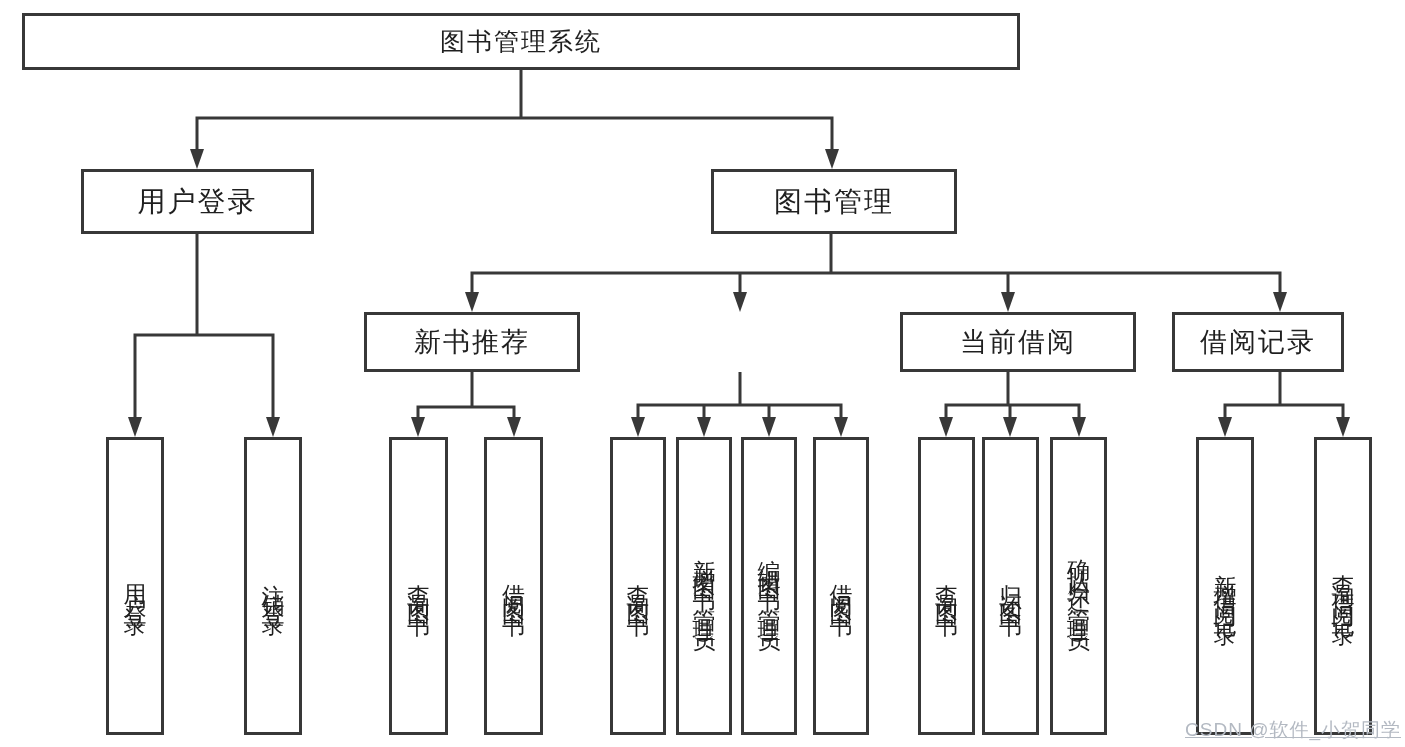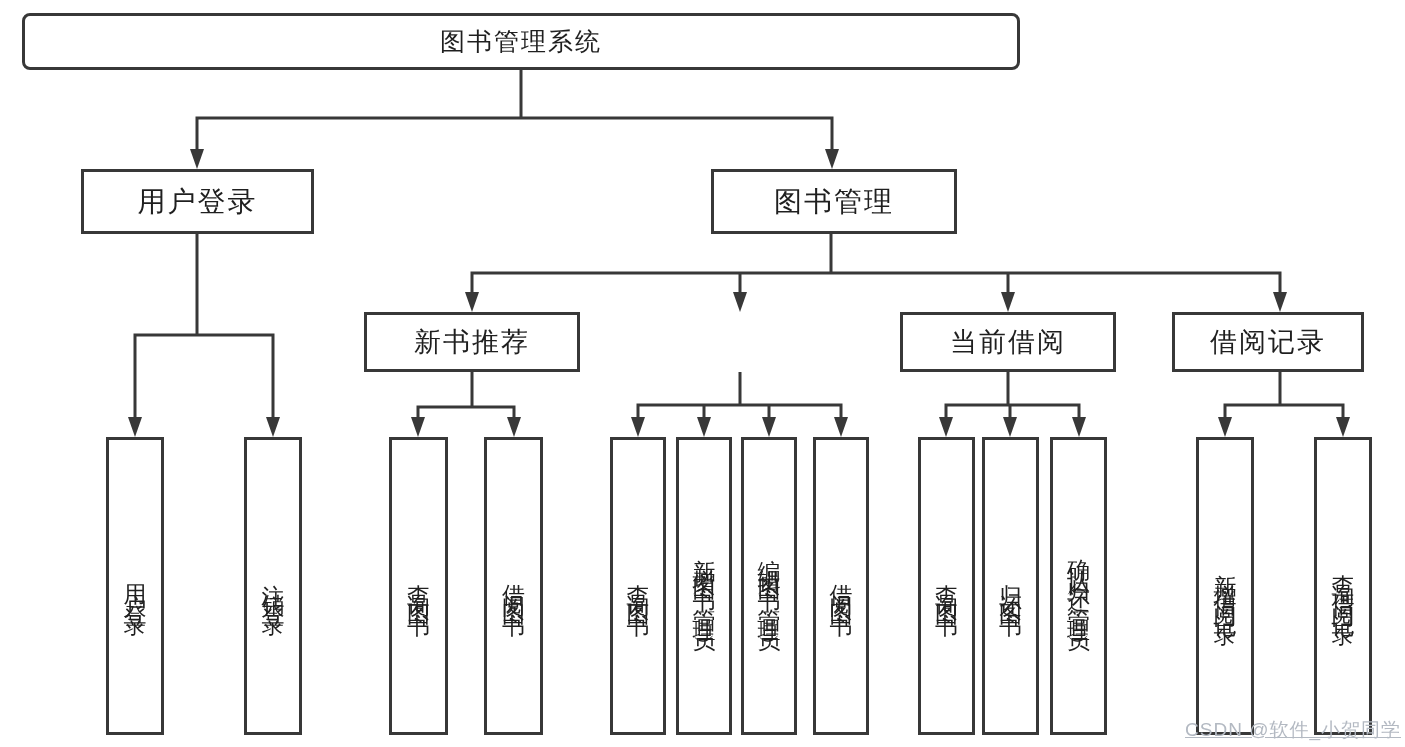--- a/index.html
+++ b/index.html
@@ -6,21 +6,21 @@
   .stage{
     position:relative;width:1405px;height:747px;background:#ffffff;overflow:hidden;
     font-family:"Liberation Sans","DejaVu Sans",sans-serif;color:#1f1f1f;
   }
   .stage svg{position:absolute;left:0;top:0;z-index:1;}
   .box{
     position:absolute;box-sizing:border-box;border:3px solid #383838;background:#ffffff;
     display:flex;align-items:center;justify-content:center;z-index:2;
     color:#1f1f1f;white-space:nowrap;
   }
-  .box.h-root{font-size:25px;letter-spacing:2px;border-radius:8px;}
+  .box.h-root{font-size:25px;letter-spacing:2px;}
   .box.h-l2{font-size:28px;letter-spacing:2px;}
   .box.h-l3{font-size:27px;letter-spacing:2px;}
   .box.v{
     writing-mode:vertical-rl;text-orientation:mixed;
     font-size:23px;letter-spacing:10px;line-height:1;
   }
   .watermark{
     position:absolute;right:4px;bottom:4px;z-index:3;
     font-size:19px;color:#b3b9c2;letter-spacing:1px;text-decoration:underline;
   }
@@ -69,22 +69,22 @@
       <polygon points="1336,417 1350,417 1343,437"></polygon>
     </g>
   </svg>
 
   <div class="box h-root" style="left:22px;top:13px;width:998px;height:57px">图书管理系统</div>
 
   <div class="box h-l2" style="left:81px;top:169px;width:233px;height:65px">用户登录</div>
   <div class="box h-l3" style="left:364px;top:312px;width:216px;height:60px">新书推荐</div>
 
   <div class="box h-l2" style="left:711px;top:169px;width:246px;height:65px">图书管理</div>
-  <div class="box h-l3" style="left:900px;top:312px;width:216px;height:60px">当前借阅</div>
-  <div class="box h-l3" style="left:1172px;top:312px;width:192px;height:60px">借阅记录</div>
+  <div class="box h-l3" style="left:900px;top:312px;width:236px;height:60px">当前借阅</div>
+  <div class="box h-l3" style="left:1172px;top:312px;width:172px;height:60px">借阅记录</div>
 
   <div class="box v" style="left:106px;top:437px;width:58px;height:298px">用户登录</div>
   <div class="box v" style="left:244px;top:437px;width:58px;height:298px">注销登录</div>
 
   <div class="box v" style="left:389px;top:437px;width:59px;height:298px">查询图书</div>
   <div class="box v" style="left:484px;top:437px;width:59px;height:298px">借阅图书</div>
 
   <div class="box v" style="left:610px;top:437px;width:56px;height:298px">查询图书</div>
   <div class="box v" style="left:676px;top:437px;width:56px;height:298px">新增图书（管理员）</div>
   <div class="box v" style="left:741px;top:437px;width:56px;height:298px">编辑图书（管理员）</div>

